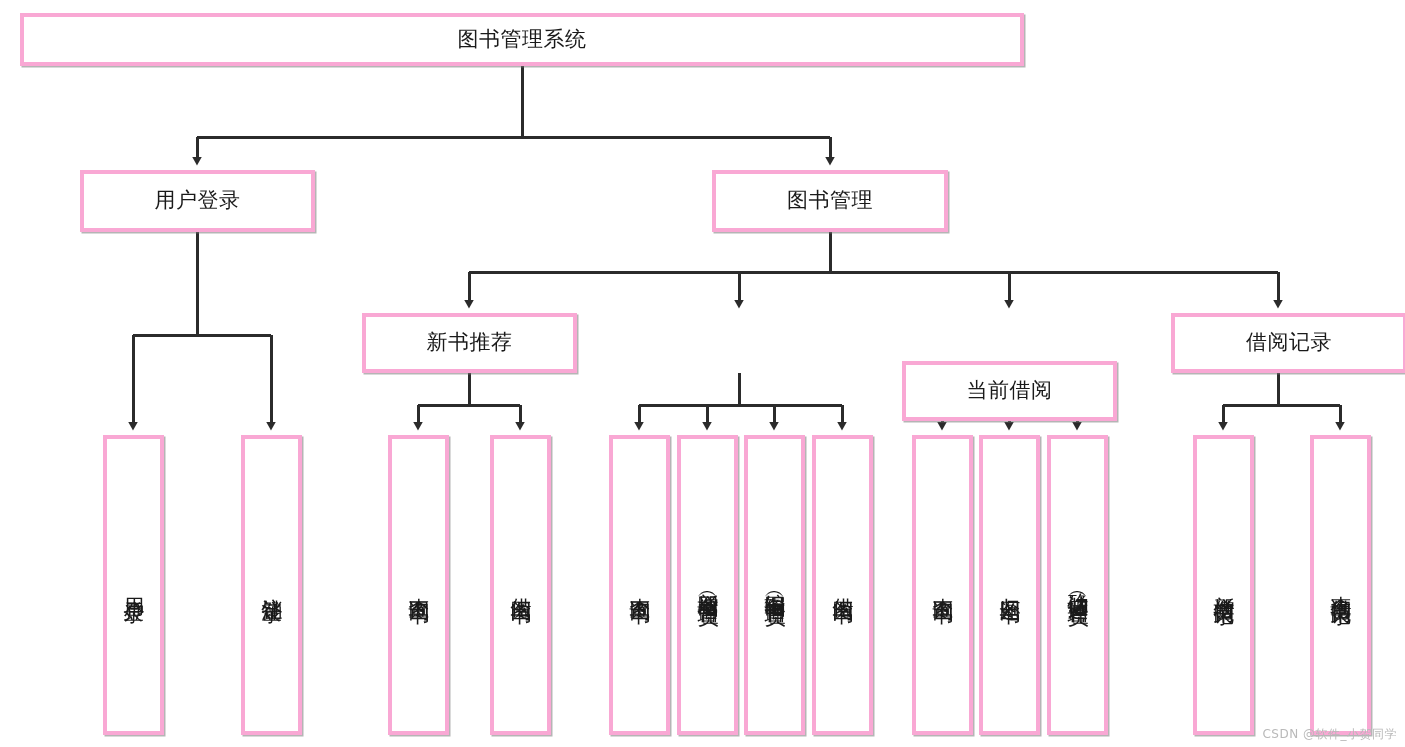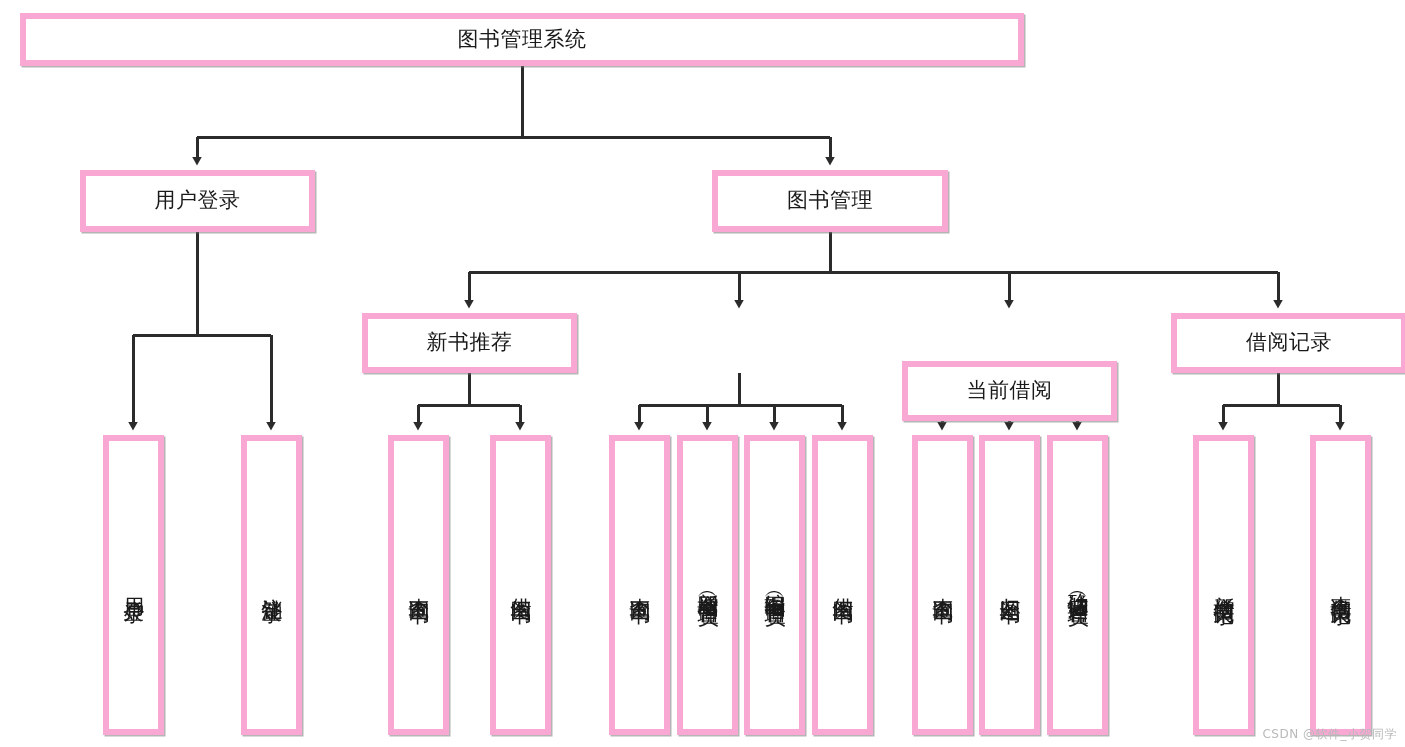--- a/index.html
+++ b/index.html
@@ -22,21 +22,21 @@
   svg.diagram-svg {
     position: absolute;
     left: 0;
     top: 0;
     width: 1405px;
     height: 747px;
   }
   .node-box {
     position: absolute;
     box-sizing: border-box;
-    border: 6px solid #f9a8d4;
+    border: 4px solid #f9a8d4;
     background: #ffffff;
     display: flex;
     align-items: center;
     justify-content: center;
     box-shadow: 1.5px 1.5px 0 rgba(120,120,120,0.55);
   }
   .node-label {
     color: #1a1a1a;
     line-height: 1.12;
     text-align: center;

